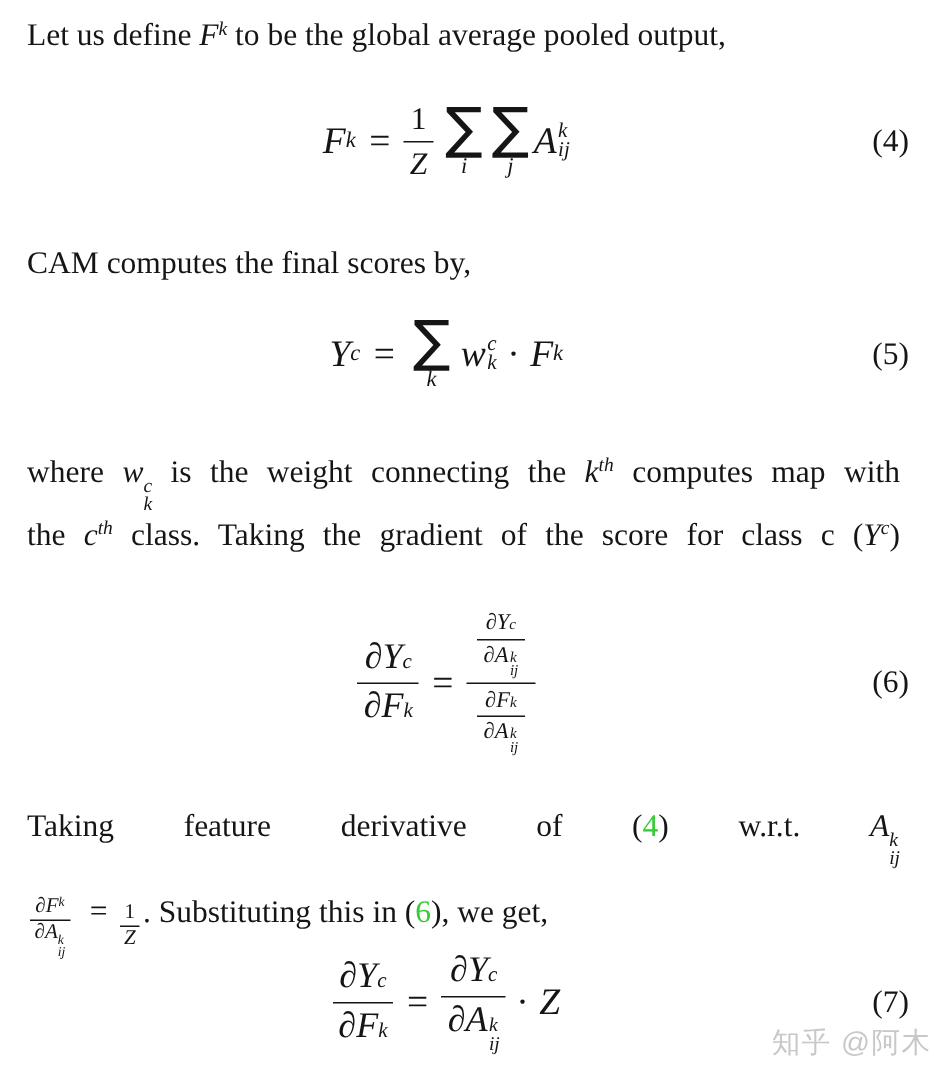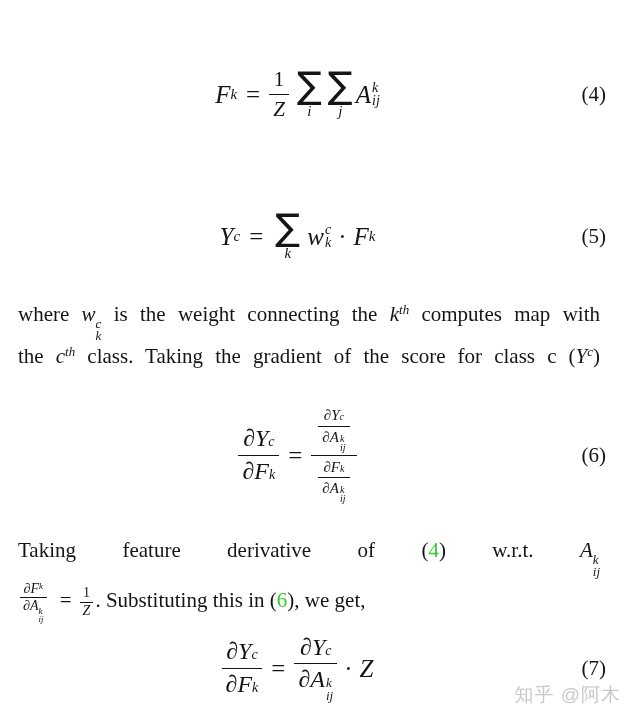--- a/index.html
+++ b/index.html
@@ -15,21 +15,21 @@
   .up{font-style:normal;}
   
   .isup{font-size:13px;font-style:italic;vertical-align:7px;line-height:0;}
   
   .istack{display:inline-flex;flex-direction:column;align-items:flex-start;
           vertical-align:-7px;line-height:1;font-size:13px;font-style:italic;}
   .istack span{display:block;height:12px;}
   
   .ifrac{display:inline-flex;flex-direction:column;align-items:center;
          vertical-align:middle;font-size:14px;line-height:1.15;font-style:italic;margin:0 2px;}
-  .ifrac .fr-n{display:block;padding:0 3px;}
+  .ifrac .fr-n{display:block;padding:0 3px;margin-top:16px;}
   .ifrac .fr-d{display:block;border-top:1.3px solid #151515;padding:0 3px;}
   .ifrac .istack{font-size:9px;vertical-align:-4px;}
   .ifrac .istack span{height:8px;}
   .ifrac .isup{font-size:9px;vertical-align:4px;}
   
   .eq{position:absolute;left:0;width:633px;padding-right:38px;box-sizing:border-box;
       display:flex;justify-content:center;align-items:center;
       font-size:25px;font-style:italic;line-height:1;}
   .eq-num{position:absolute;right:27px;top:50%;transform:translateY(-50%);
           font-style:normal;font-size:21px;}
@@ -62,20 +62,23 @@
   .dot{font-style:normal;margin:0 7px;}
   .green{color:#33cc33;}
   .watermark{position:absolute;right:12px;top:682px;font-size:19px;letter-spacing:1px;
              color:#c8c8c8;font-family:"Liberation Sans","DejaVu Sans",sans-serif;}
 </style>
 </head>
 <body>
 
 <div class="page">
 
+  <div class="para" style="top:8px;">
+    <span class="pline"><span>Let us define </span><span class="it">F</span><span class="isup">k</span><span> to be the global average pooled output,</span></span>
+  </div>
 
   <div class="eq" style="top:52px;height:84px;">
     <span class="it">F</span>
       <span class="msup">k</span>
     <span class="rel">=</span>
     <span class="frac f21">
       <span class="fr-n up">1</span>
       <span class="fr-d it">Z</span>
     </span>
     <span class="bigop" style="margin-left:8px;">
@@ -87,20 +90,23 @@
       <span class="oplimit">j</span>
     </span>
     <span class="it">A</span>
     <span class="mstack it">
       <span>k</span>
       <span>ij</span>
     </span>
     <span class="eq-num">(4)</span>
   </div>
 
+  <div class="para" style="top:160px;">
+    <span class="pline"><span>CAM computes the final scores by,</span></span>
+  </div>
 
   <div class="eq" style="top:198px;height:76px;">
     <span class="it">Y</span>
       <span class="msup">c</span>
     <span class="rel">=</span>
     <span class="bigop">
       <span class="sigma">∑</span>
       <span class="oplimit">k</span>
     </span>
     <span class="it" style="margin-left:4px;">w</span>

